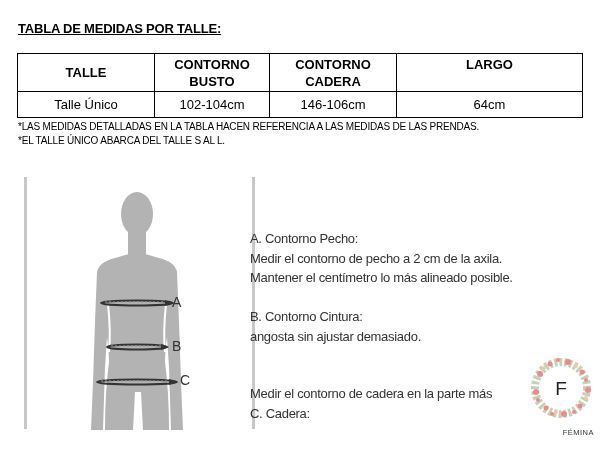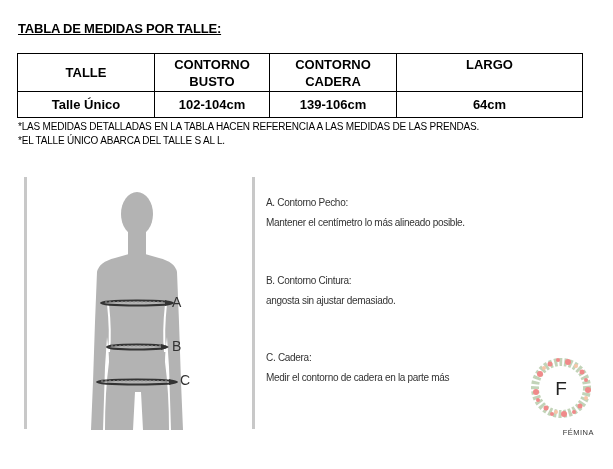--- a/index.html
+++ b/index.html
@@ -1,46 +1,46 @@
 <!DOCTYPE html>
 <html><head>
 <meta charset="utf-8">
 <style>
   html,body{margin:0;padding:0;background:#fff;}
   body{width:613px;height:469px;position:relative;overflow:hidden;font-family:"Liberation Sans",sans-serif;color:#000;}
   .title{position:absolute;left:18px;top:21px;font-size:13px;font-weight:bold;text-decoration:underline;letter-spacing:-0.2px;text-align:center;}
   table.sizes{position:absolute;left:17px;top:53px;border-collapse:collapse;width:566px;font-size:13px;}
-  table.sizes td{border:1px solid #000;text-align:center;padding:0;font-weight:bold;}
+  table.sizes td{border:1px solid #000;text-align:center;padding:0;}
   table.sizes tr.head td{height:35px;font-weight:bold;line-height:17px;vertical-align:middle;}
   table.sizes tr.head td.top{vertical-align:top;padding-top:2px;}
   table.sizes tr.row td{height:25px;}
   .notes{position:absolute;left:18px;top:120px;font-size:10px;line-height:14px;letter-spacing:-0.2px;}
   .vline{position:absolute;top:177px;height:252px;width:3px;background:#c8c8c8;}
   .figure{position:absolute;left:85px;top:192px;}
-  .instr{position:absolute;left:266px;font-size:10px;line-height:19.5px;color:#333;letter-spacing:-0.3px;}
+  .instr{position:absolute;left:250px;font-size:13px;line-height:19.5px;color:#333;letter-spacing:-0.3px;margin-top:36px;}
   .logo{position:absolute;left:528px;top:352px;width:66px;height:90px;}
   .logo-name{position:absolute;left:0;top:76px;width:66px;text-align:right;font-size:7.5px;letter-spacing:0.5px;color:#333;}
 </style>
 </head>
 <body>
 
 <div class="title">TABLA DE MEDIDAS POR TALLE:</div>
 
 <table class="sizes">
   <tbody>
       <tr class="head">
     <td style="width:136px"><span>TALLE</span></td>
     <td style="width:114px" class="top"><span>CONTORNO</span><br><span>BUSTO</span></td>
     <td style="width:126px" class="top"><span>CONTORNO</span><br><span>CADERA</span></td>
     <td class="top"><span>LARGO</span></td>
   </tr>
   <tr class="row">
     <td>Talle Único</td>
     <td>102-104cm</td>
-    <td>139-106cm</td>
+    <td>146-106cm</td>
     <td>64cm</td>
   </tr>
 </tbody>
   </table>
 
 <div class="notes">
   <div>*LAS MEDIDAS DETALLADAS EN LA TABLA HACEN REFERENCIA A LAS MEDIDAS DE LAS PRENDAS.</div>
   <div>*EL TALLE ÚNICO ABARCA DEL TALLE S AL L.</div>
 </div>
 
@@ -75,29 +75,30 @@
       <path d="M84 187 L92 190 L84 193 Z"></path>
     </g>
   </svg>
   <div style="position:absolute;left:87px;top:102px;font-size:14px;color:#333;">A</div>
   <div style="position:absolute;left:87px;top:146px;font-size:14px;color:#333;">B</div>
   <div style="position:absolute;left:95px;top:180px;font-size:14px;color:#333;">C</div>
 </div>
 
 <div class="instr" style="top:193px">
   <div>A. Contorno Pecho:</div>
+  <div>Medir el contorno de pecho a 2 cm de la axila.</div>
   <div>Mantener el centímetro lo más alineado posible.</div>
 </div>
 <div class="instr" style="top:271px">
   <div>B. Contorno Cintura:</div>
   <div>angosta sin ajustar demasiado.</div>
 </div>
 <div class="instr" style="top:348px">
+  <div>Medir el contorno de cadera en la parte más</div>
   <div>C. Cadera:</div>
-  <div>Medir el contorno de cadera en la parte más</div>
 </div>
 
 <div class="logo">
   <svg width="66" height="72" viewBox="0 0 66 72">
     <circle cx="33" cy="36" r="26" fill="none" stroke="#a8c09a" stroke-width="8" stroke-dasharray="3,2" opacity="0.7"></circle>
     <g fill="#f08a8a">
       <circle cx="12" cy="22" r="3"></circle>
         <circle cx="22" cy="12" r="2.5"></circle>
         <circle cx="40" cy="10" r="3"></circle>
       <circle cx="54" cy="20" r="2.5"></circle>

